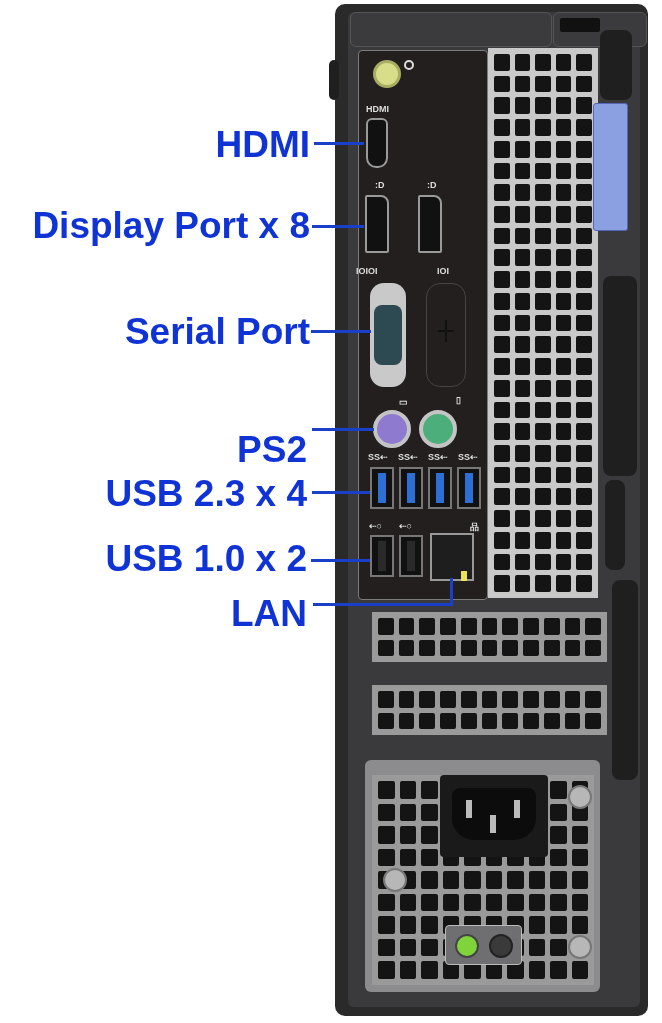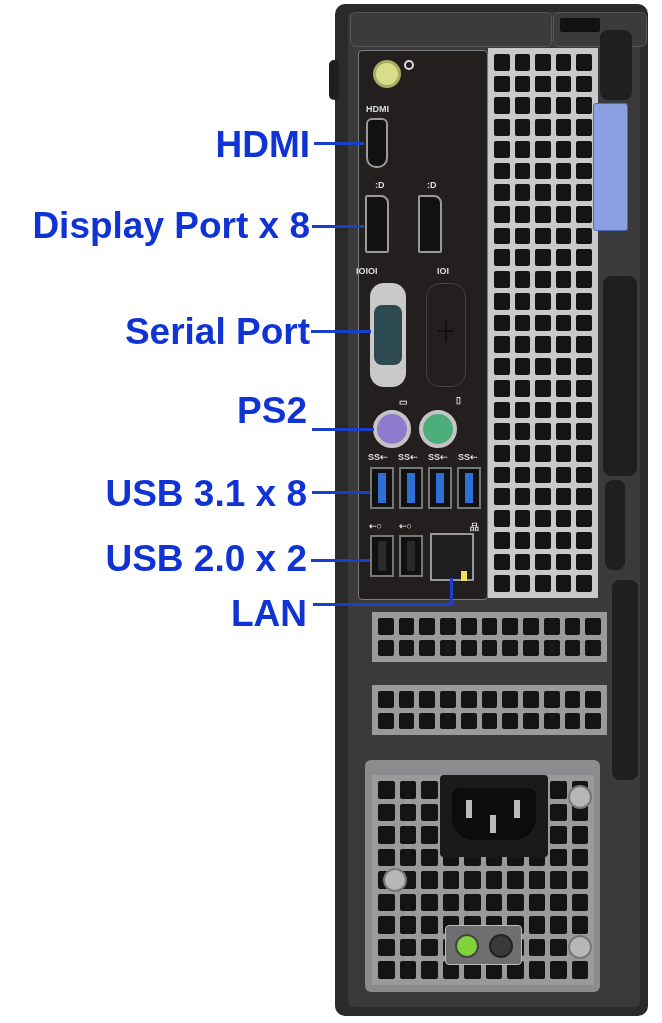--- a/index.html
+++ b/index.html
@@ -389,24 +389,24 @@
 
 <div class="label" style="right:352px;top:126px;">HDMI</div>
 <div class="leader" style="left:314px;top:142px;width:50px;"></div>
 
 <div class="label" style="right:352px;top:207px;">Display Port x 8</div>
 <div class="leader" style="left:312px;top:225px;width:52px;"></div>
 
 <div class="label" style="right:352px;top:313px;">Serial Port</div>
 <div class="leader" style="left:311px;top:330px;width:60px;"></div>
 
-<div class="label" style="right:355px;top:392px;">PS2</div>
+<div class="label" style="right:355px;top:431px;">PS2</div>
 <div class="leader" style="left:312px;top:428px;width:62px;"></div>
 
-<div class="label" style="right:355px;top:475px;">USB 3.1 x 8</div>
+<div class="label" style="right:355px;top:475px;">USB 2.3 x 4</div>
 <div class="leader" style="left:312px;top:491px;width:58px;"></div>
 
-<div class="label" style="right:355px;top:540px;">USB 2.0 x 2</div>
+<div class="label" style="right:355px;top:540px;">USB 1.0 x 2</div>
 <div class="leader" style="left:311px;top:559px;width:59px;"></div>
 
 <div class="label" style="right:355px;top:595px;">LAN</div>
 <div class="leader" style="left:313px;top:603px;width:140px;"></div>
 <div class="vleader" style="left:450px;top:578px;height:28px;"></div>
 
 </body></html>

